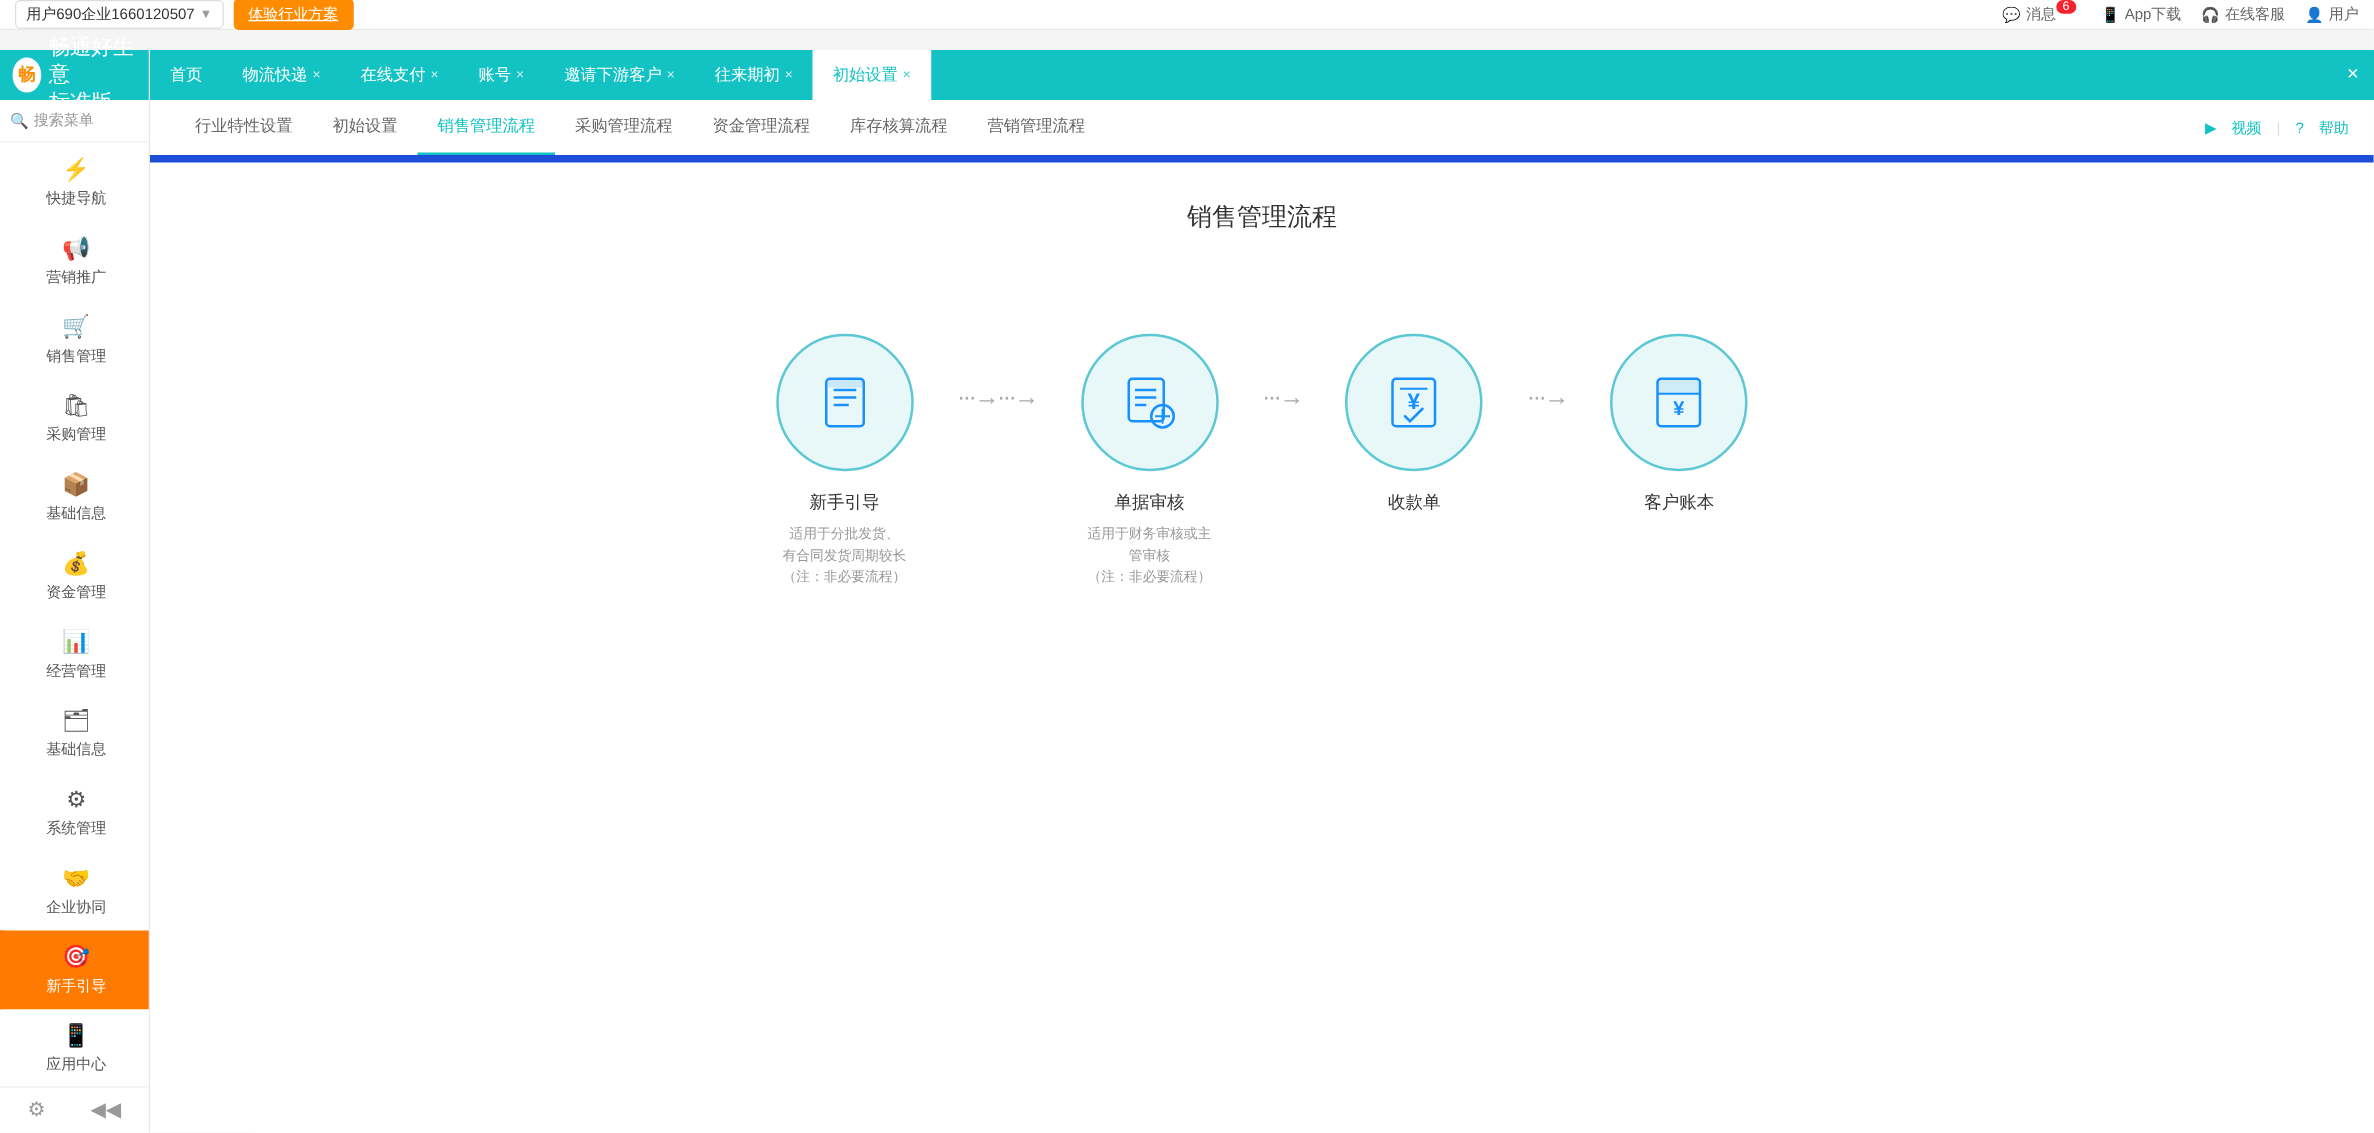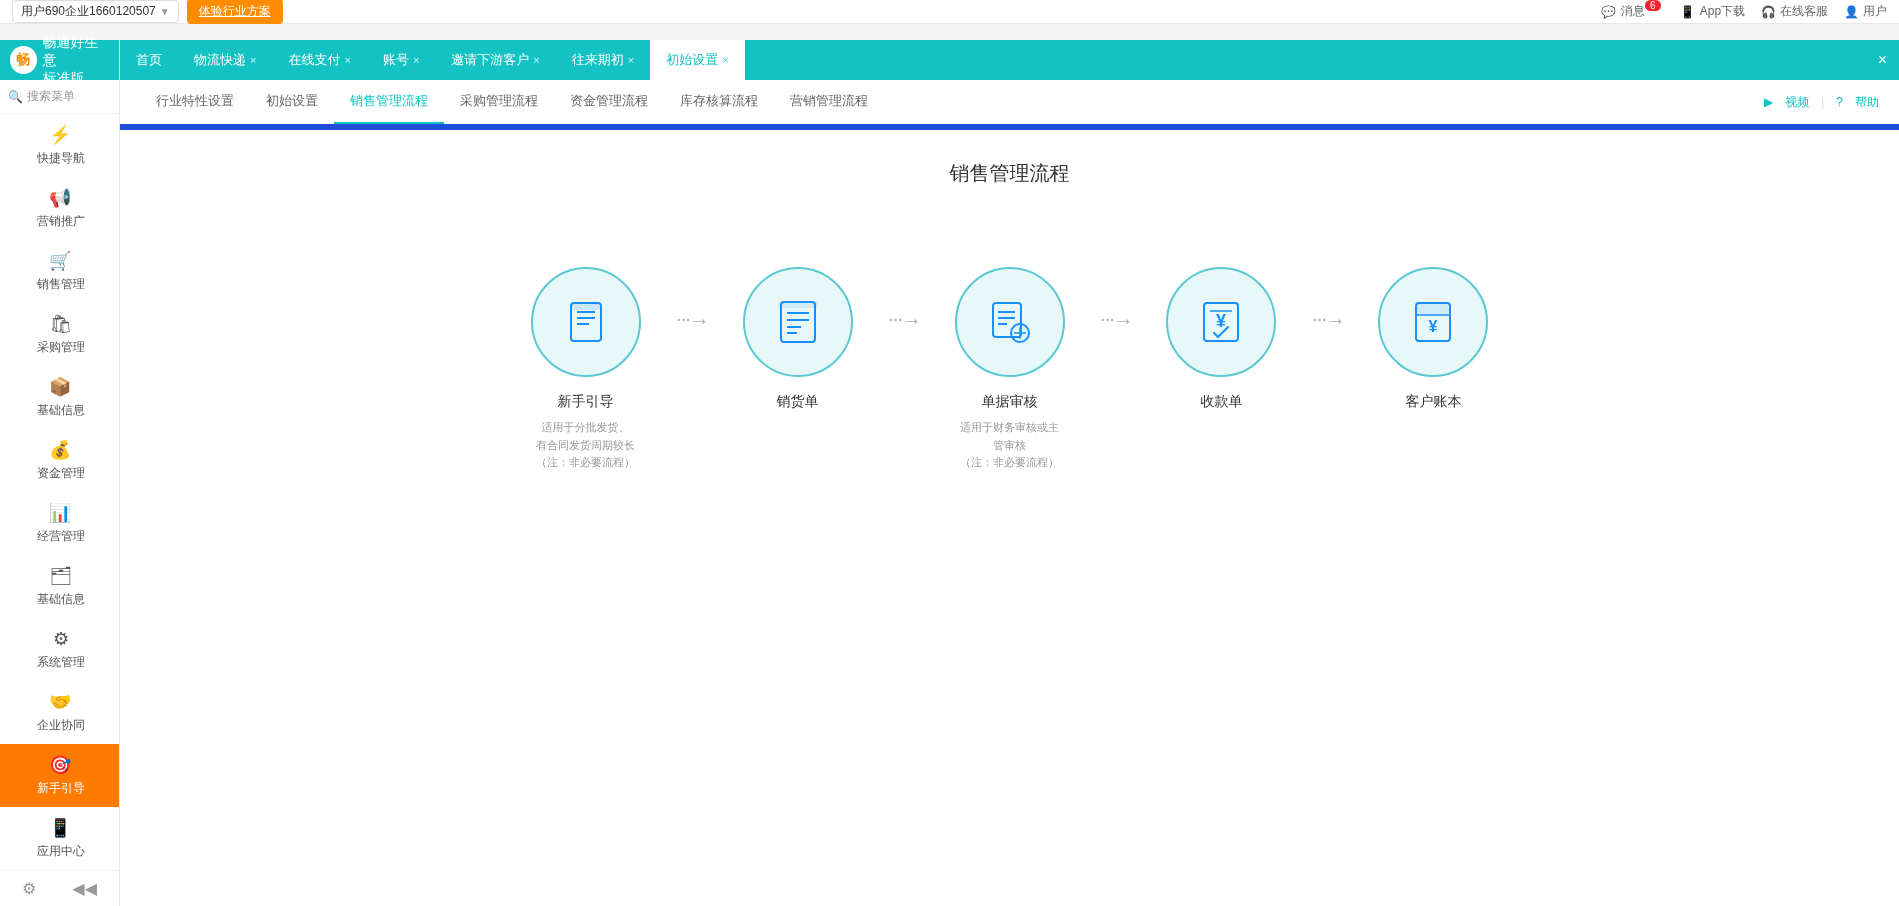--- a/index.html
+++ b/index.html
@@ -137,21 +137,21 @@
       border-radius: 50%;
       display: flex;
       align-items: center;
       justify-content: center;
       font-size: 14px;
       color: #ff8c00;
       font-weight: bold;
     }
     .logo-text {
       color: #fff;
-      font-size: 14px;
+      font-size: 17px;
       line-height: 1.3;
     }
     .sidebar-search {
       padding: 8px;
       border-bottom: 1px solid #f0f0f0;
     }
     .sidebar-search-inner {
       display: flex;
       align-items: center;
       gap: 4px;
@@ -479,34 +479,20 @@
           </svg>
         </div>
         <div class="flow-step-title">新手引导</div>
         <div class="flow-step-desc">适用于分批发货、<br>有合同发货周期较长<br>（注：非必要流程）</div>
       </div>
 
       <div class="flow-arrow">
         <span>···→</span>
       </div>
 
-      <div class="flow-step">
-        <div class="flow-circle">
-          <svg viewBox="0 0 50 50" fill="none" xmlns="http://www.w3.org/2000/svg">
-            <rect x="8" y="5" width="34" height="40" rx="3" stroke="#1890ff" stroke-width="2" fill="none"></rect>
-            <line x1="14" y1="16" x2="36" y2="16" stroke="#1890ff" stroke-width="2"></line>
-            <line x1="14" y1="23" x2="36" y2="23" stroke="#1890ff" stroke-width="2"></line>
-            <line x1="14" y1="30" x2="28" y2="30" stroke="#1890ff" stroke-width="2"></line>
-            <path d="M14 36 h10" stroke="#1890ff" stroke-width="2"></path>
-            <path d="M8 5 h34 a3 3 0 0 1 3 3 v0 a3 3 0 0 1 -3 3 H8 a3 3 0 0 1 -3 -3 v0 a3 3 0 0 1 3 -3z" fill="#1890ff" opacity="0.12"></path>
-          </svg>
-        </div>
-        <div class="flow-step-title">销货单</div>
-        <div class="flow-step-desc"></div>
-      </div>
 
       <div class="flow-arrow">
         <span>···→</span>
       </div>
 
       <div class="flow-step">
         <div class="flow-circle">
           <svg viewBox="0 0 50 50" fill="none" xmlns="http://www.w3.org/2000/svg">
             <rect x="8" y="6" width="28" height="34" rx="3" stroke="#1890ff" stroke-width="2" fill="none"></rect>
             <line x1="13" y1="15" x2="30" y2="15" stroke="#1890ff" stroke-width="2"></line>

